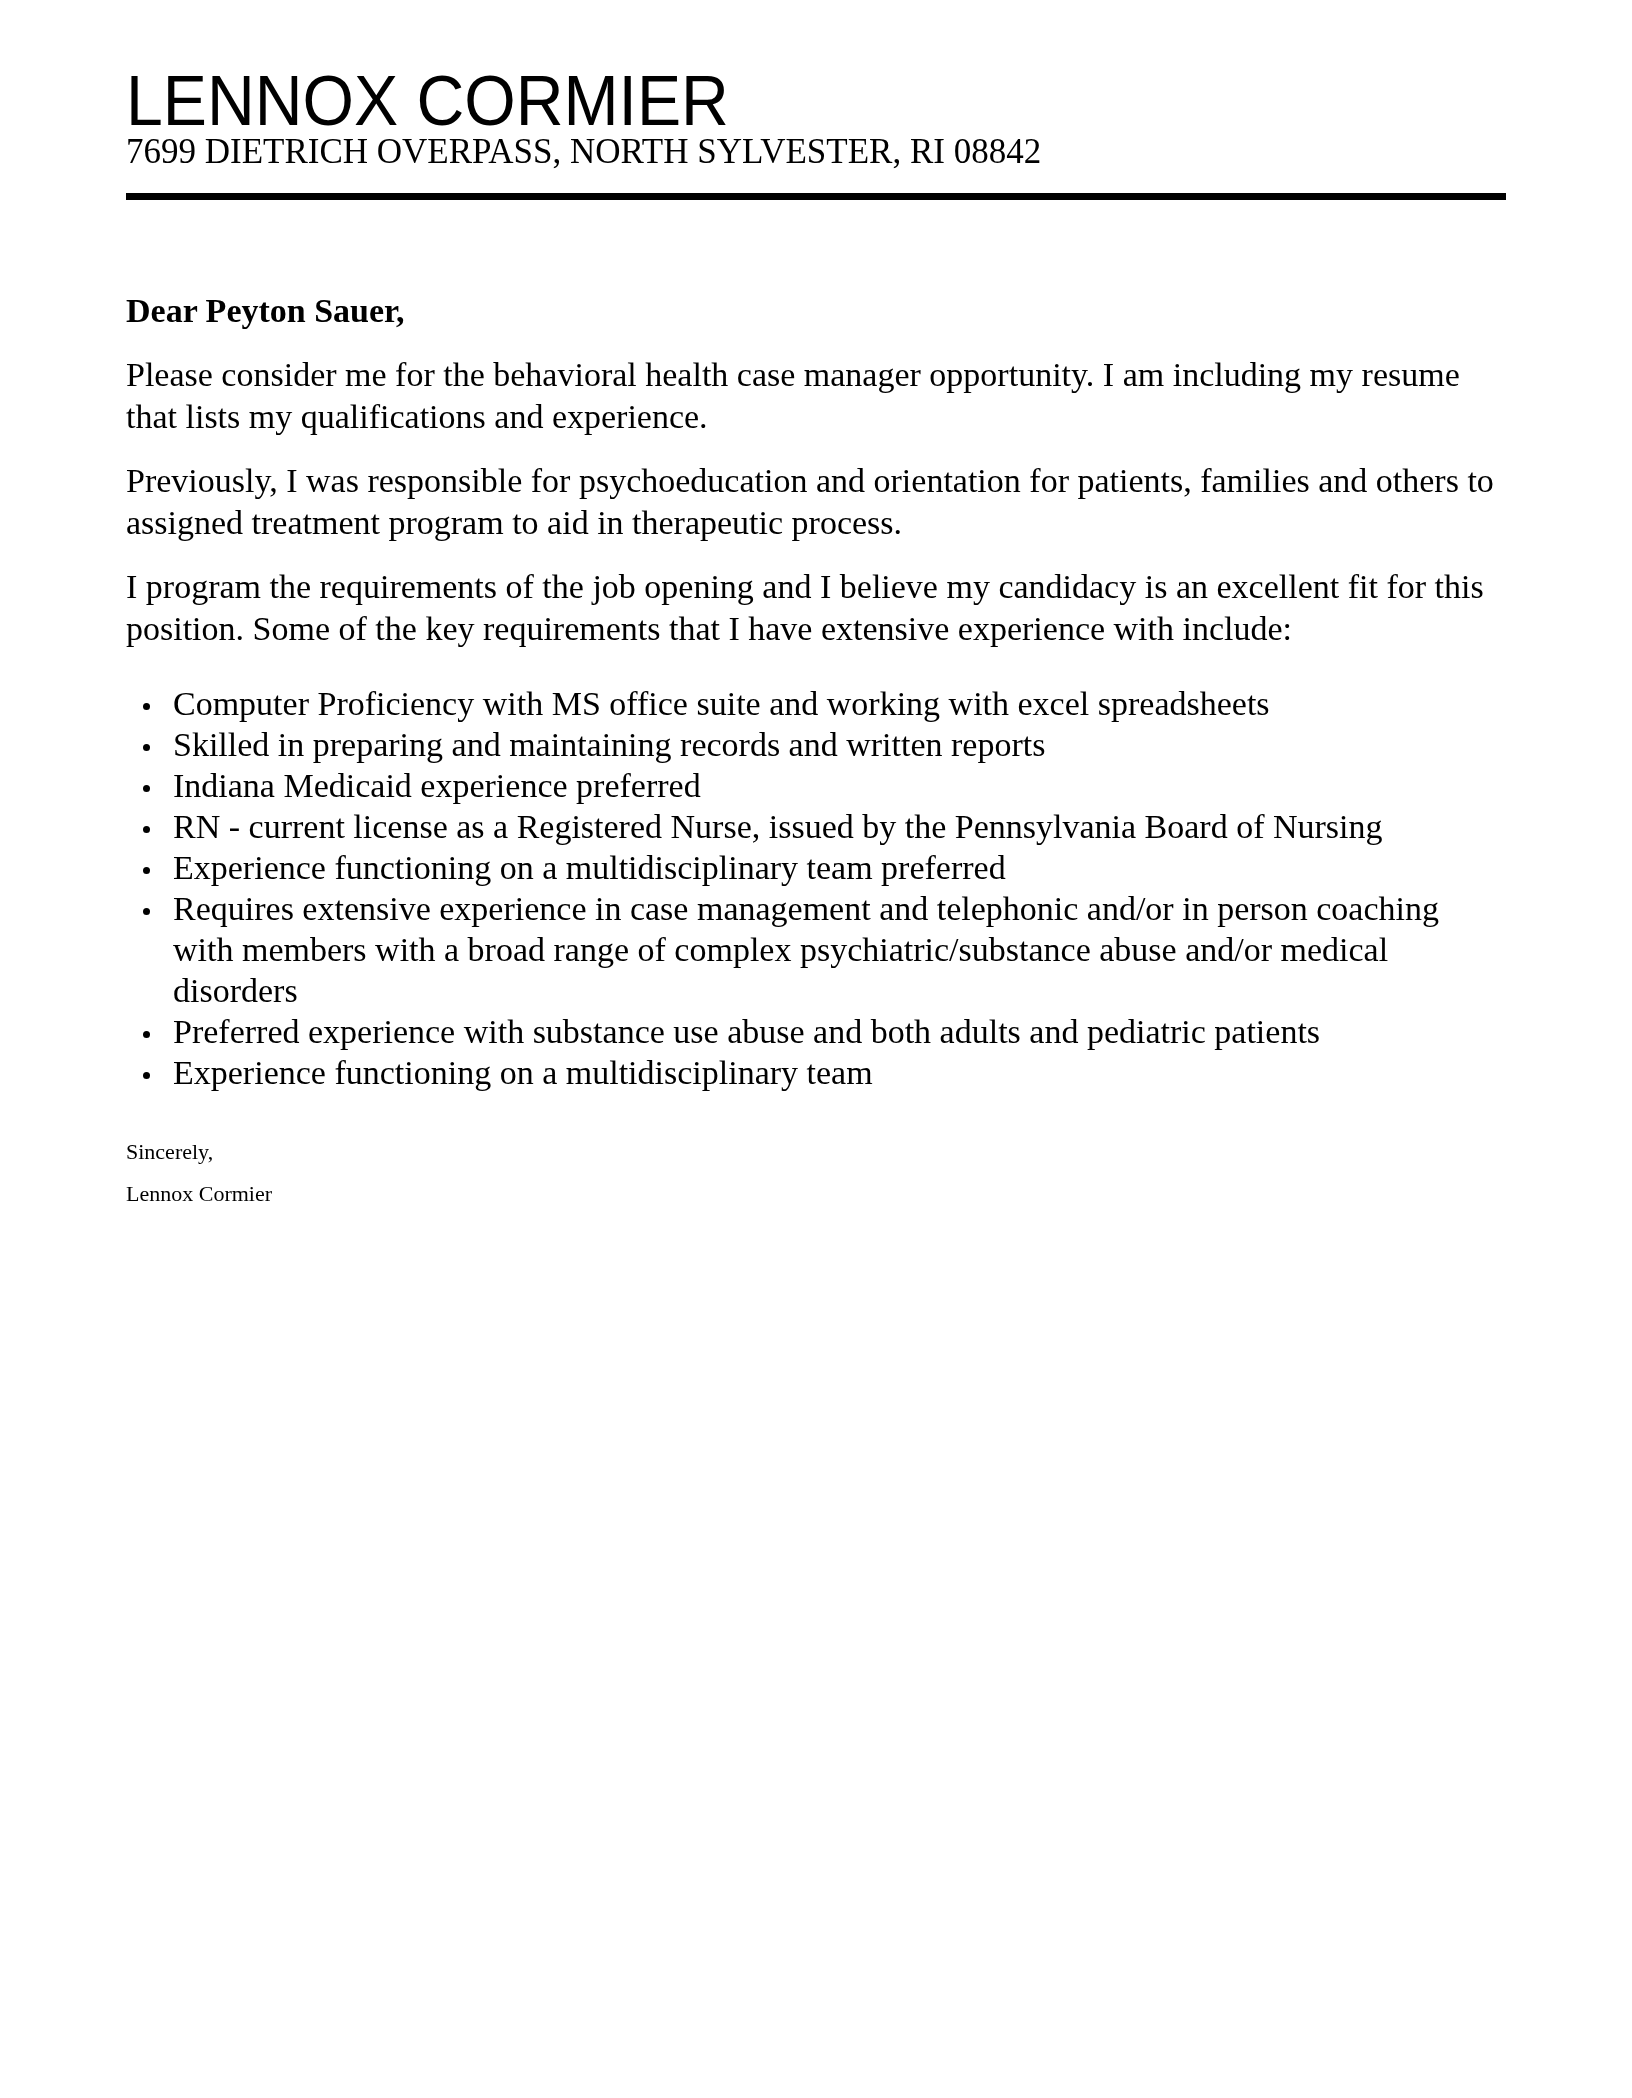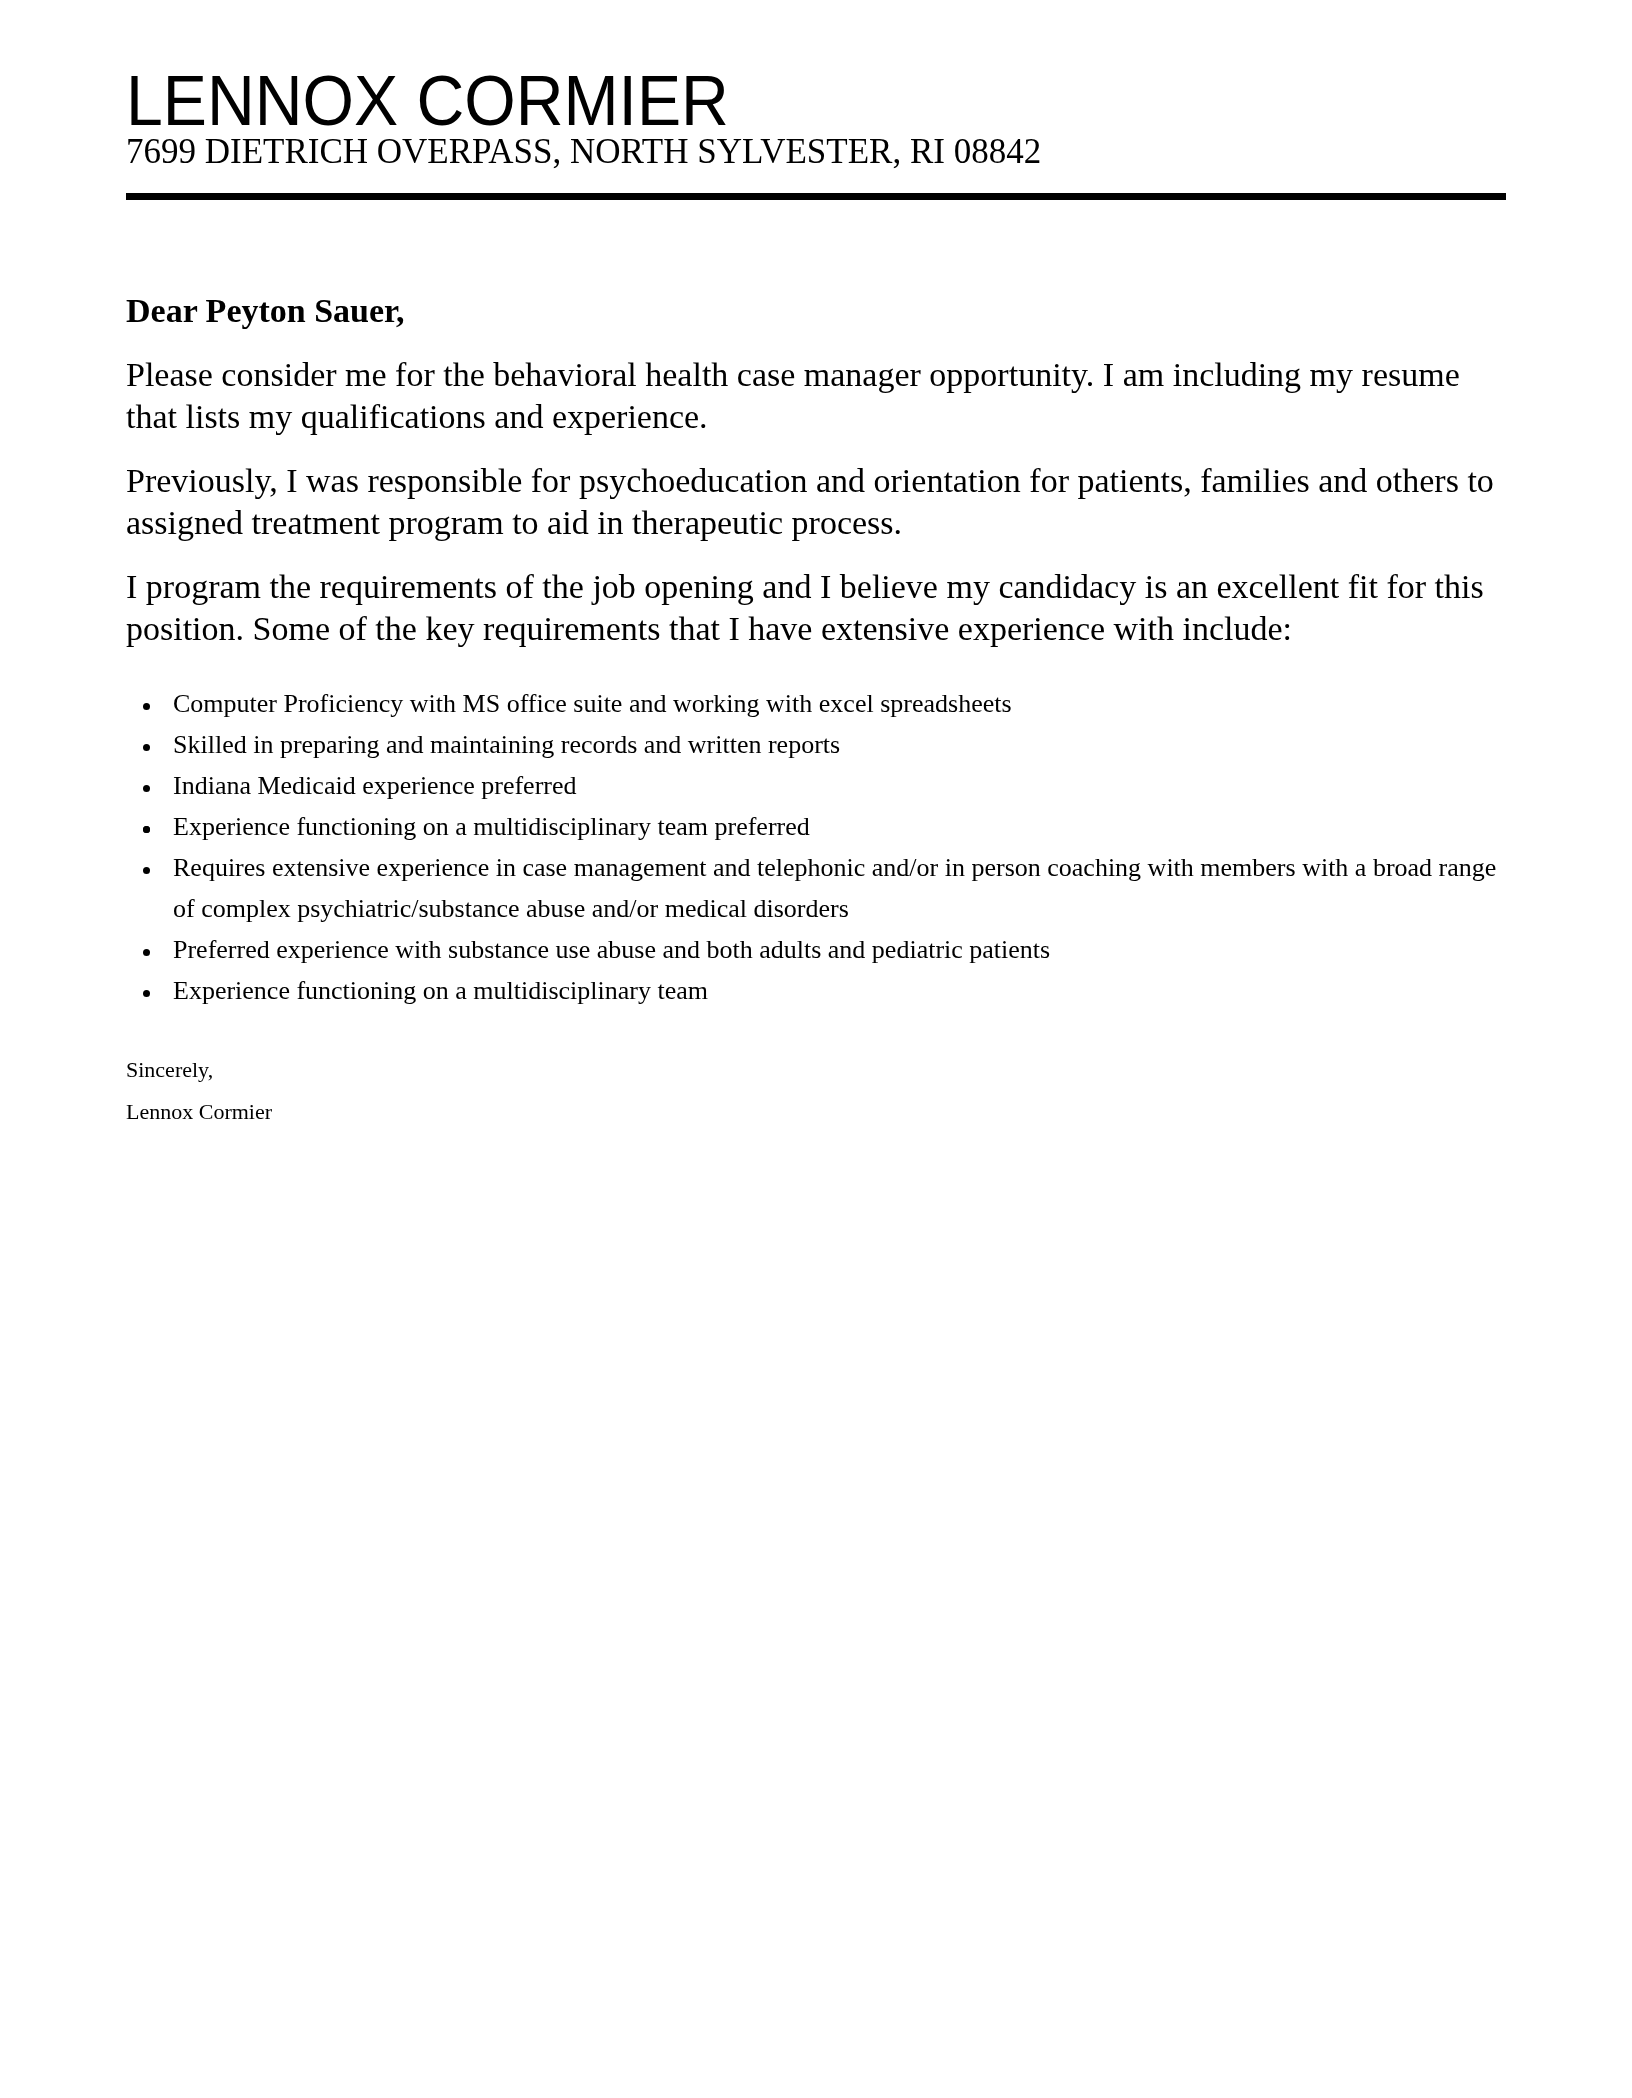--- a/index.html
+++ b/index.html
@@ -51,21 +51,21 @@
     line-height: 42px;
   }
   .reqs {
     list-style: none;
     margin: 33px 0 38px 0;
     padding: 0;
   }
   .reqs li {
     position: relative;
     padding-left: 47px;
-    font-size: 26px;
+    font-size: 34px;
     line-height: 41px;
   }
   .bullet-dot {
     position: absolute;
     left: 17px;
     top: 20px;
     width: 7px;
     height: 7px;
     border-radius: 50%;
     background: #000000;
@@ -107,21 +107,21 @@
       <li>
         <span class="bullet-dot"></span><span>Computer Proficiency with MS office suite and working with excel spreadsheets</span>
       </li>
       <li>
         <span class="bullet-dot"></span><span>Skilled in preparing and maintaining records and written reports</span>
       </li>
       <li>
         <span class="bullet-dot"></span><span>Indiana Medicaid experience preferred</span>
       </li>
       <li>
-        <span class="bullet-dot"></span>
+        <span class="bullet-dot"></span><span>RN - current license as a Registered Nurse, issued by the Pennsylvania Board of Nursing</span>
       </li>
       <li>
         <span class="bullet-dot"></span><span>Experience functioning on a multidisciplinary team preferred</span>
       </li>
       <li>
         <span class="bullet-dot"></span><span>Requires extensive experience in case management and telephonic and/or in person coaching with members with a broad range of complex psychiatric/substance abuse and/or medical disorders</span>
       </li>
       <li>
         <span class="bullet-dot"></span><span>Preferred experience with substance use abuse and both adults and pediatric patients</span>
       </li>

